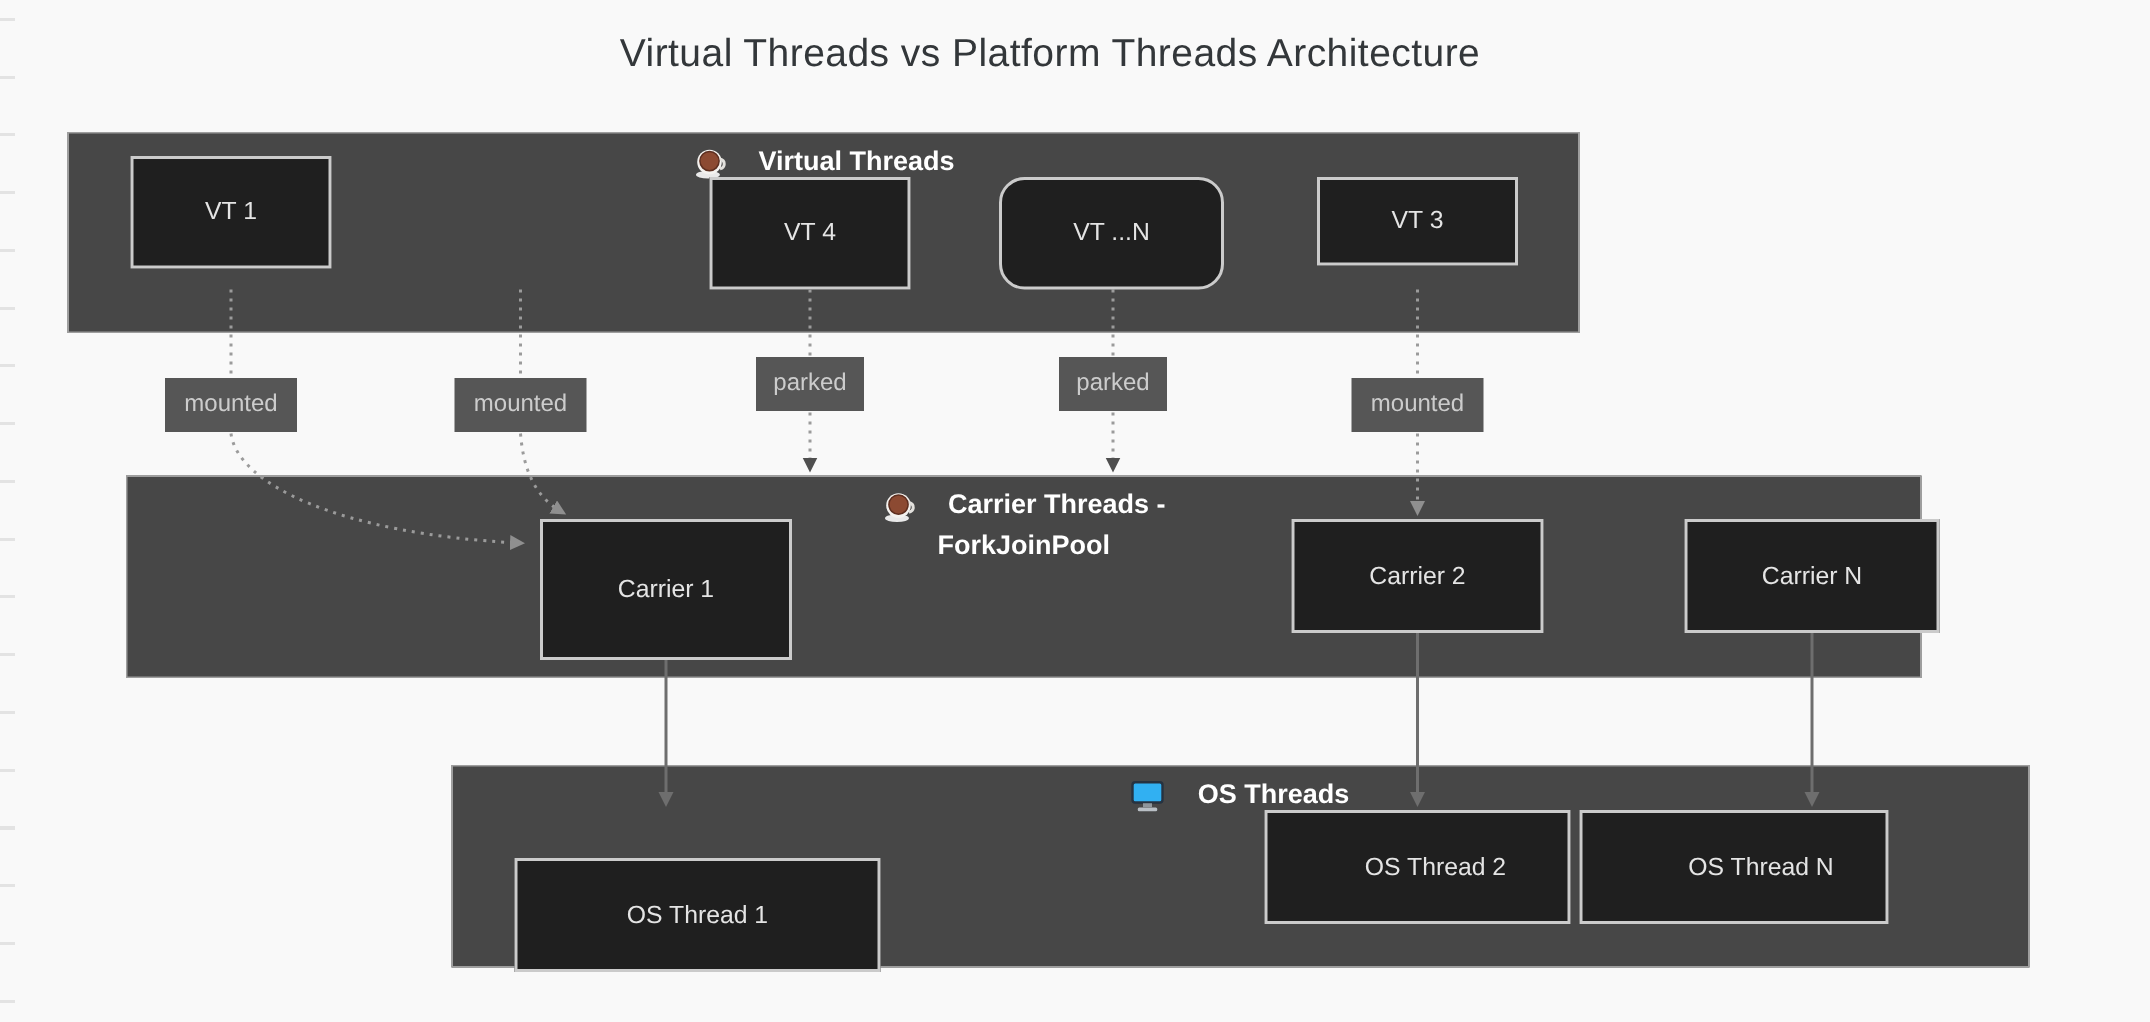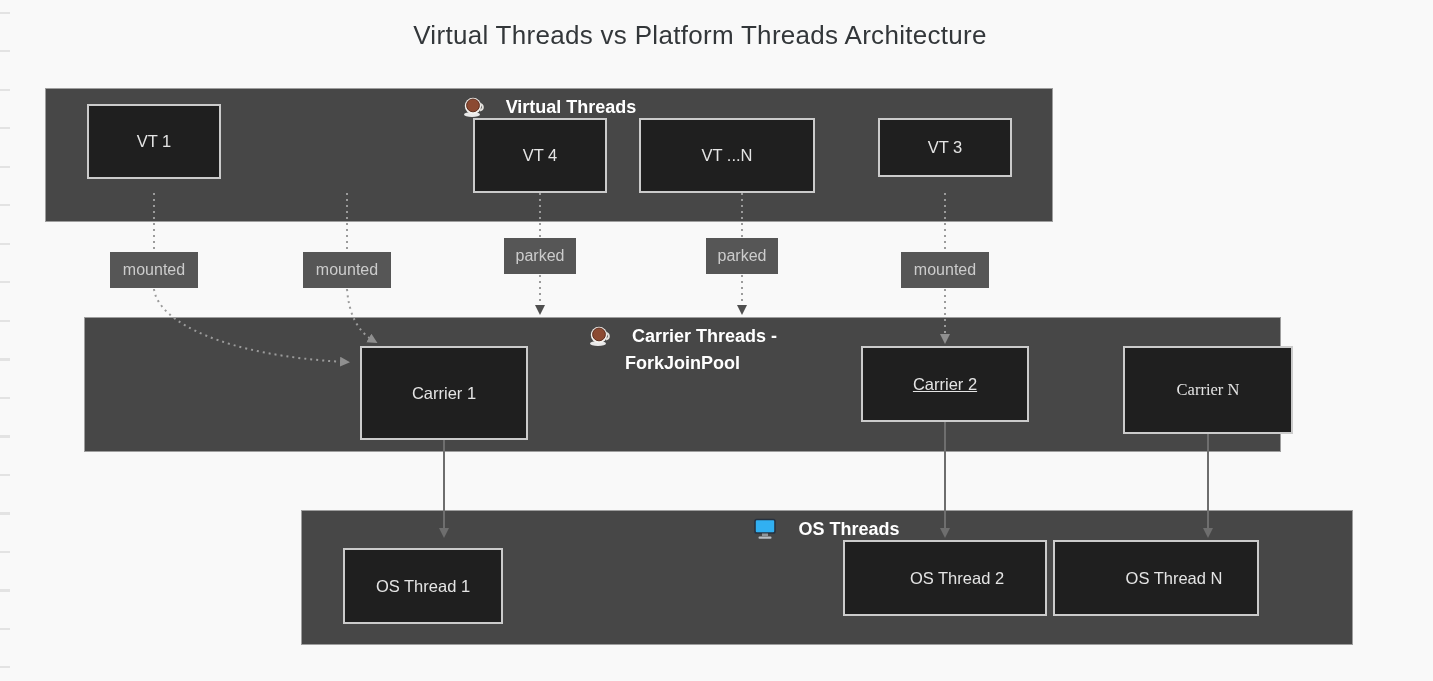--- a/index.html
+++ b/index.html
@@ -15,21 +15,21 @@
 
   .tick-strip{position:absolute;left:0;top:12px;bottom:0;width:10px;
     background:repeating-linear-gradient(to bottom,var(--tick) 0 2px,transparent 2px 38.5px);}
 
   .diagram-title{position:absolute;top:20px;left:700px;transform:translateX(-50%);
     font-size:26px;letter-spacing:.3px;color:var(--title_text);white-space:nowrap;}
 
   .group{position:absolute;background:var(--container);border:1px solid var(--container_border);}
   .group-header{position:absolute;top:5px;left:0;right:0;display:flex;flex-direction:column;
     align-items:center;gap:1px;color:var(--header_text);font-weight:bold;font-size:18px;line-height:26px;}
-  .header-line{display:flex;align-items:center;gap:22px;white-space:nowrap;}
+  .header-line{display:flex;align-items:flex-end;gap:22px;white-space:nowrap;}
   .icon{display:inline-flex;width:22px;height:22px;}
 
   .node{position:absolute;background:var(--node_fill);border:2px solid var(--node_border);
     display:flex;align-items:center;justify-content:center;color:var(--node_text);
     font-size:16.5px;white-space:nowrap;z-index:3;}
 
   .edge-label{position:absolute;background:var(--edge_label_bg);color:var(--edge_label_text);
     display:flex;align-items:center;justify-content:center;font-size:16px;z-index:4;white-space:nowrap;}
 
   svg.edges{position:absolute;left:0;top:0;z-index:2;pointer-events:none;}
@@ -119,28 +119,28 @@
     </g>
     <g stroke="#6e6e6e" stroke-width="2" fill="none">
       <path d="M444,422 L444,534" marker-end="url(#arrow-solid)"></path>
       <path d="M945,422 L945,534" marker-end="url(#arrow-solid)"></path>
       <path d="M1208,422 L1208,534" marker-end="url(#arrow-solid)"></path>
     </g>
   </svg>
 
   <div class="node" style="left:87px;top:104px;width:134px;height:75px;">VT 1</div>
   <div class="node" style="left:473px;top:118px;width:134px;height:75px;">VT 4</div>
-  <div class="node" style="left:639px;top:118px;width:176px;height:75px;">VT ...N</div>
+  <div class="node" style="left:666px;top:118px;width:150px;height:75px;border-radius:17px;">VT ...N</div>
   <div class="node" style="left:878px;top:118px;width:134px;height:59px;">VT 3</div>
 
   <div class="node" style="left:360px;top:346px;width:168px;height:94px;text-align:right;">Carrier 1</div>
-  <div class="node" style="left:861px;top:346px;width:168px;height:76px;text-decoration:underline;">Carrier 2</div>
-  <div class="node" style="left:1123px;top:346px;width:170px;height:88px;font-family:Liberation Serif, serif;">Carrier N</div>
+  <div class="node" style="left:861px;top:346px;width:168px;height:76px;">Carrier 2</div>
+  <div class="node" style="left:1123px;top:346px;width:170px;height:76px;">Carrier N</div>
 
-  <div class="node" style="left:343px;top:548px;width:160px;height:76px;text-align:center;">OS Thread 1</div>
+  <div class="node" style="left:343px;top:572px;width:244px;height:76px;text-align:center;">OS Thread 1</div>
   <div class="node" style="left:843px;top:540px;width:204px;height:76px;padding-left:24px;">OS Thread 2</div>
   <div class="node" style="left:1053px;top:540px;width:206px;height:76px;padding-left:36px;">OS Thread N</div>
 
   <div class="edge-label" style="left:110px;top:252px;width:88px;height:36px;">mounted</div>
   <div class="edge-label" style="left:303px;top:252px;width:88px;height:36px;">mounted</div>
   <div class="edge-label" style="left:504px;top:238px;width:72px;height:36px;">parked</div>
   <div class="edge-label" style="left:706px;top:238px;width:72px;height:36px;">parked</div>
   <div class="edge-label" style="left:901px;top:252px;width:88px;height:36px;">mounted</div>
 
 </div>

